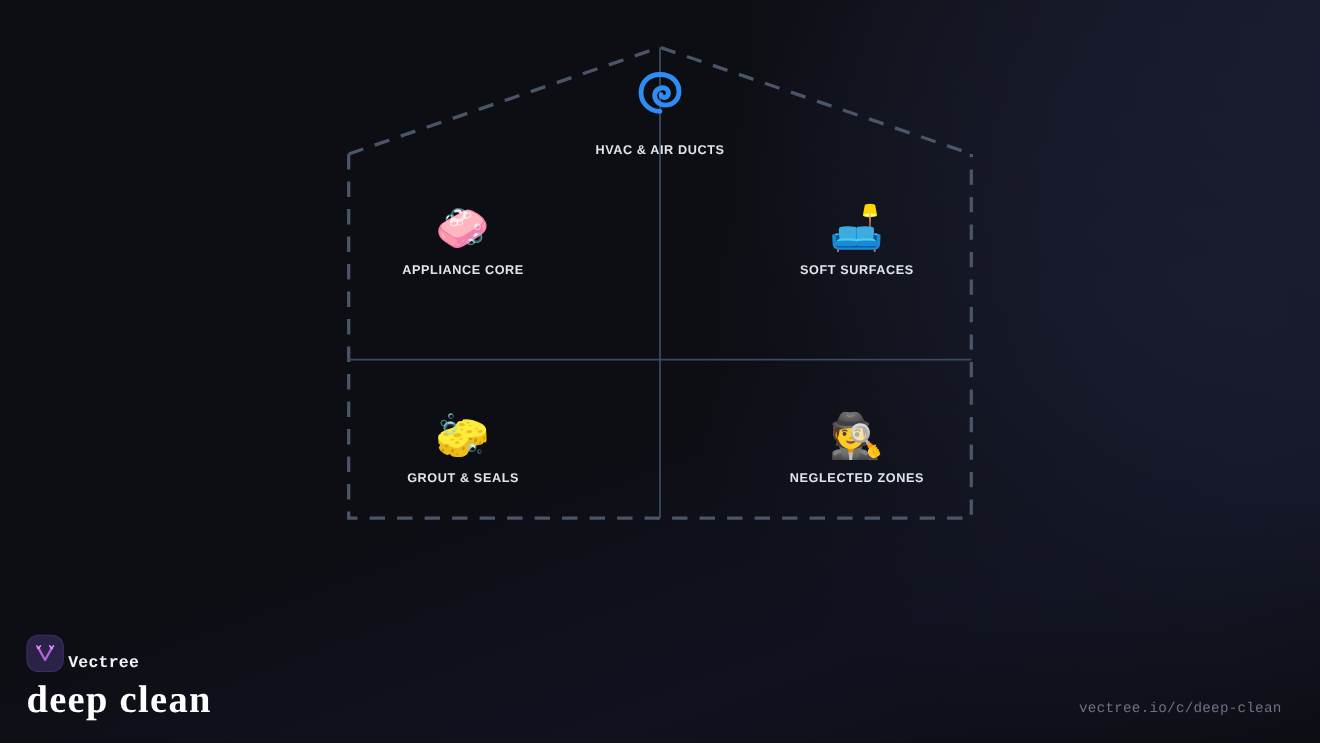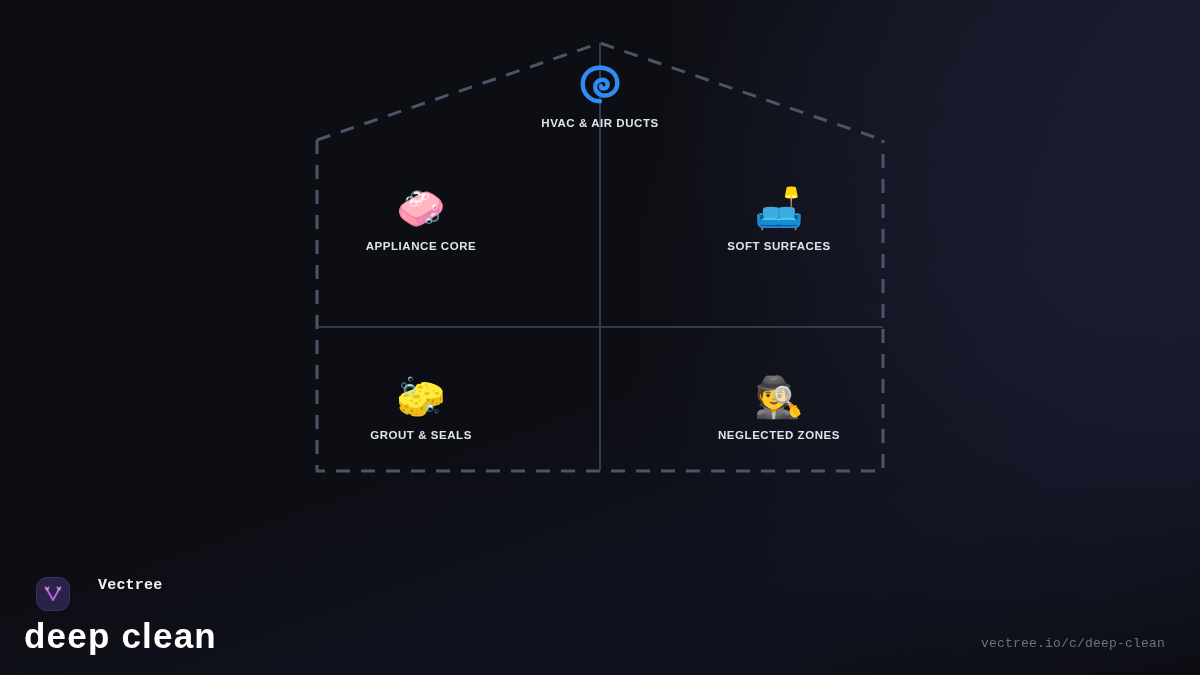--- a/index.html
+++ b/index.html
@@ -52,21 +52,21 @@
     font-size:11.5px;
     font-weight:bold;
     letter-spacing:0.55px;
     color:#dfe3ea;
     text-transform:uppercase;
     text-align:center;
     white-space:nowrap;
     font-family:"Liberation Sans", sans-serif;
   }
 
-  #node-root  { left:600px; top:62px; }
+  #node-root  { left:600px; top:62px;gap:14px; }
   #node-q1    { left:421px; top:185px; }
   #node-q2    { left:779px; top:185px; }
   #node-q3    { left:421px; top:374px; }
   #node-q4    { left:779px; top:374px; }
 
   
   .root-icon {
     width:46px; height:46px;
     display:block;
   }
@@ -75,45 +75,44 @@
   #brand {
     position:absolute;
     left:24px;
     bottom:20px;
     display:flex;
     flex-direction:column;
     align-items:flex-start;
   }
   #brand-row {
     display:flex;
-    align-items:flex-start;
-    gap:28px;
+    align-items:flex-end;
+    gap:4px;
     margin-bottom:7px;
-    margin-left:12px;
   }
   #brand-logo {
     width:34px; height:34px;
     border-radius:11px;
     background:#2a2347;
     border:1px solid #3a3163;
     display:flex;
     align-items:center;
     justify-content:center;
     flex:none;
   }
   #brand-logo svg { display:block; }
   #brand-name {
     font-family:"Liberation Mono", monospace;
     font-size:15px;
     font-weight:bold;
     color:#f2f2f6;
     letter-spacing:0.2px;
   }
   #brand-title {
-    font-family:Liberation Sans, sans-serif;
+    font-family:Liberation Serif, serif;
     font-size:35px;
     font-weight:bold;
     color:#ffffff;
     letter-spacing:1.2px;
     line-height:1.05;
   }
   #site-url {
     position:absolute;
     right:35px;
     bottom:24px;

